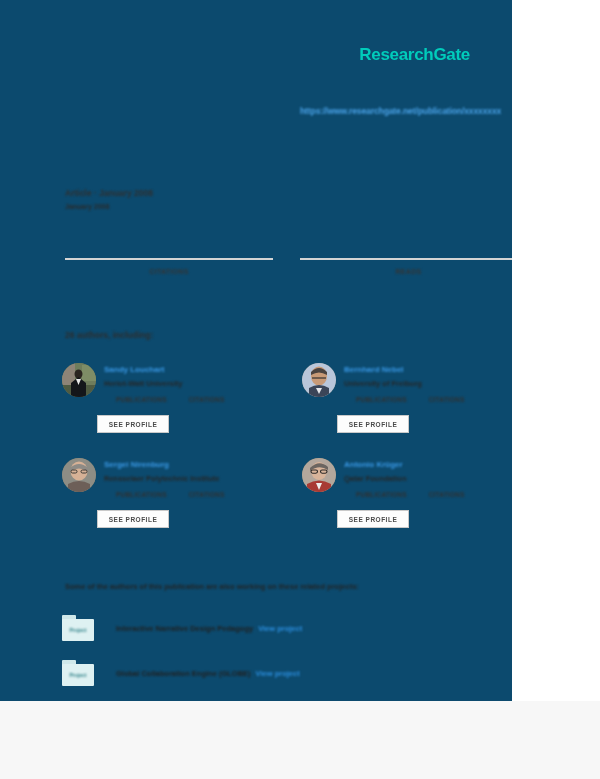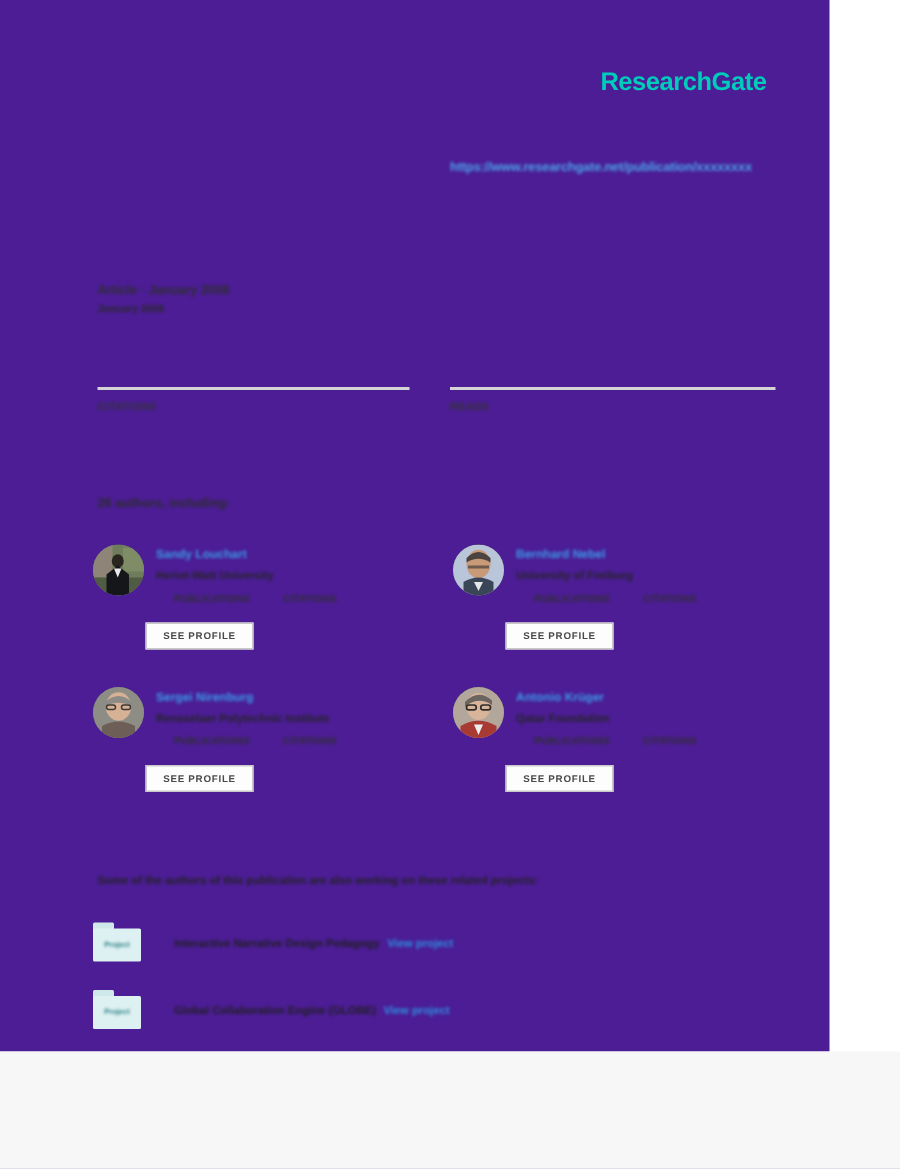--- a/index.html
+++ b/index.html
@@ -17,24 +17,25 @@
     width: 600px;
     height: 779px;
     background: #ffffff;
   }
 
   
   .sheet {
     position: absolute;
     left: 0;
     top: 0;
-    width: 553px;
+    width: 512px;
     height: 701px;
-    background: #4c1d95;
+    background: #0c4a6e;
     overflow: hidden;
+    text-align: center;
   }
 
   
   .brand {
     position: absolute;
     right: 42px;
     top: 45px;
     font-size: 17px;
     font-weight: bold;
     letter-spacing: -0.3px;

